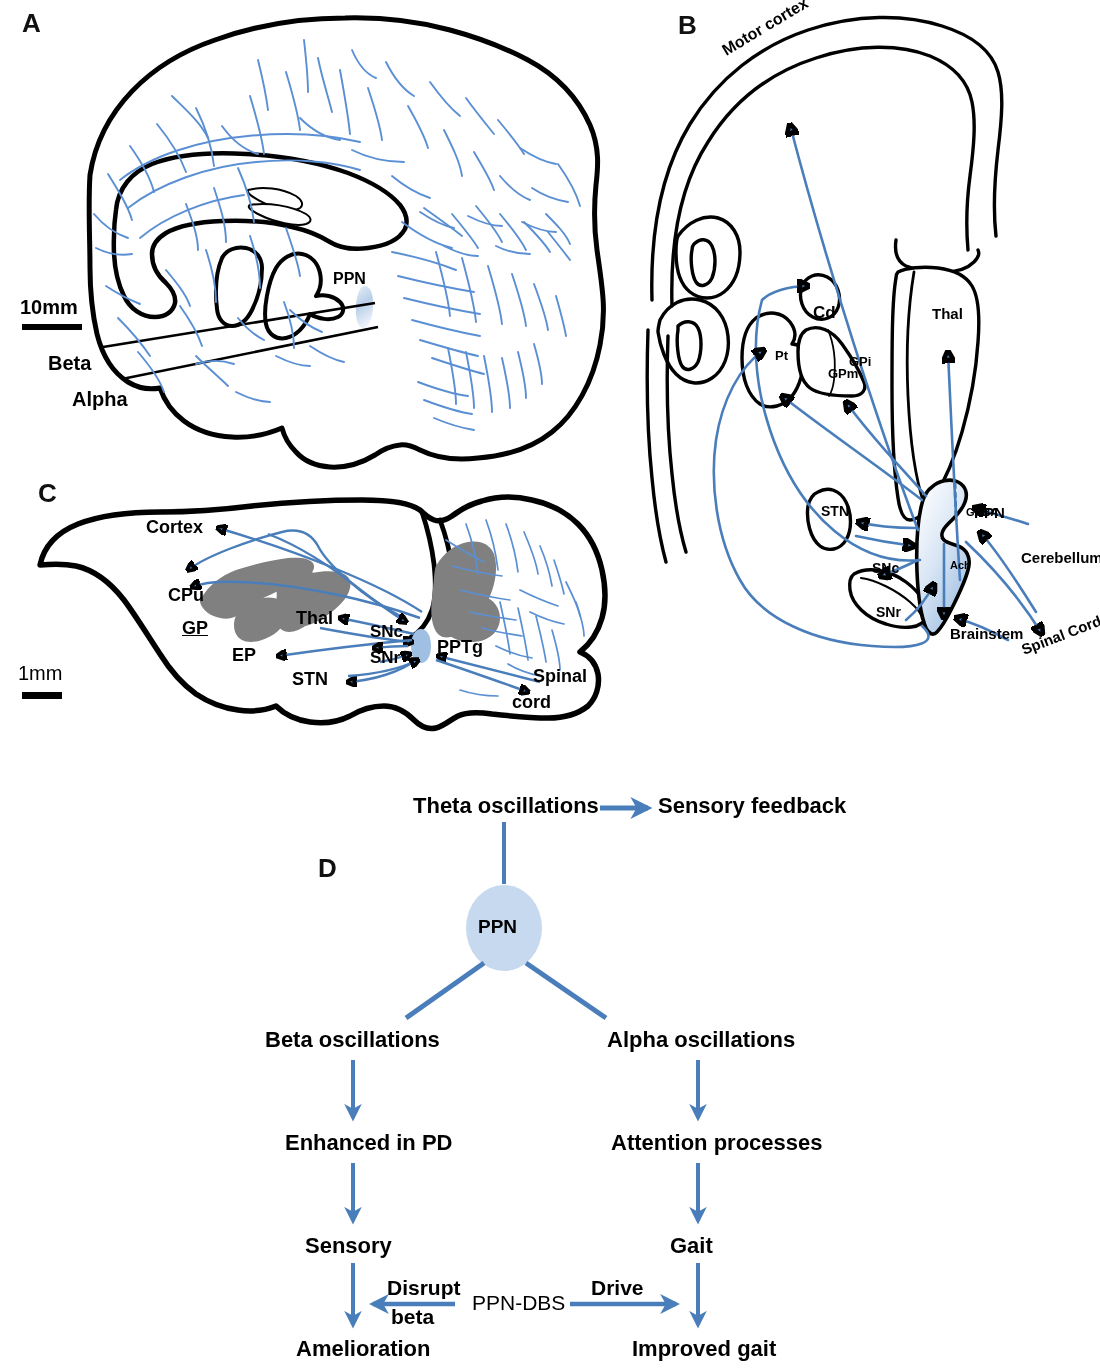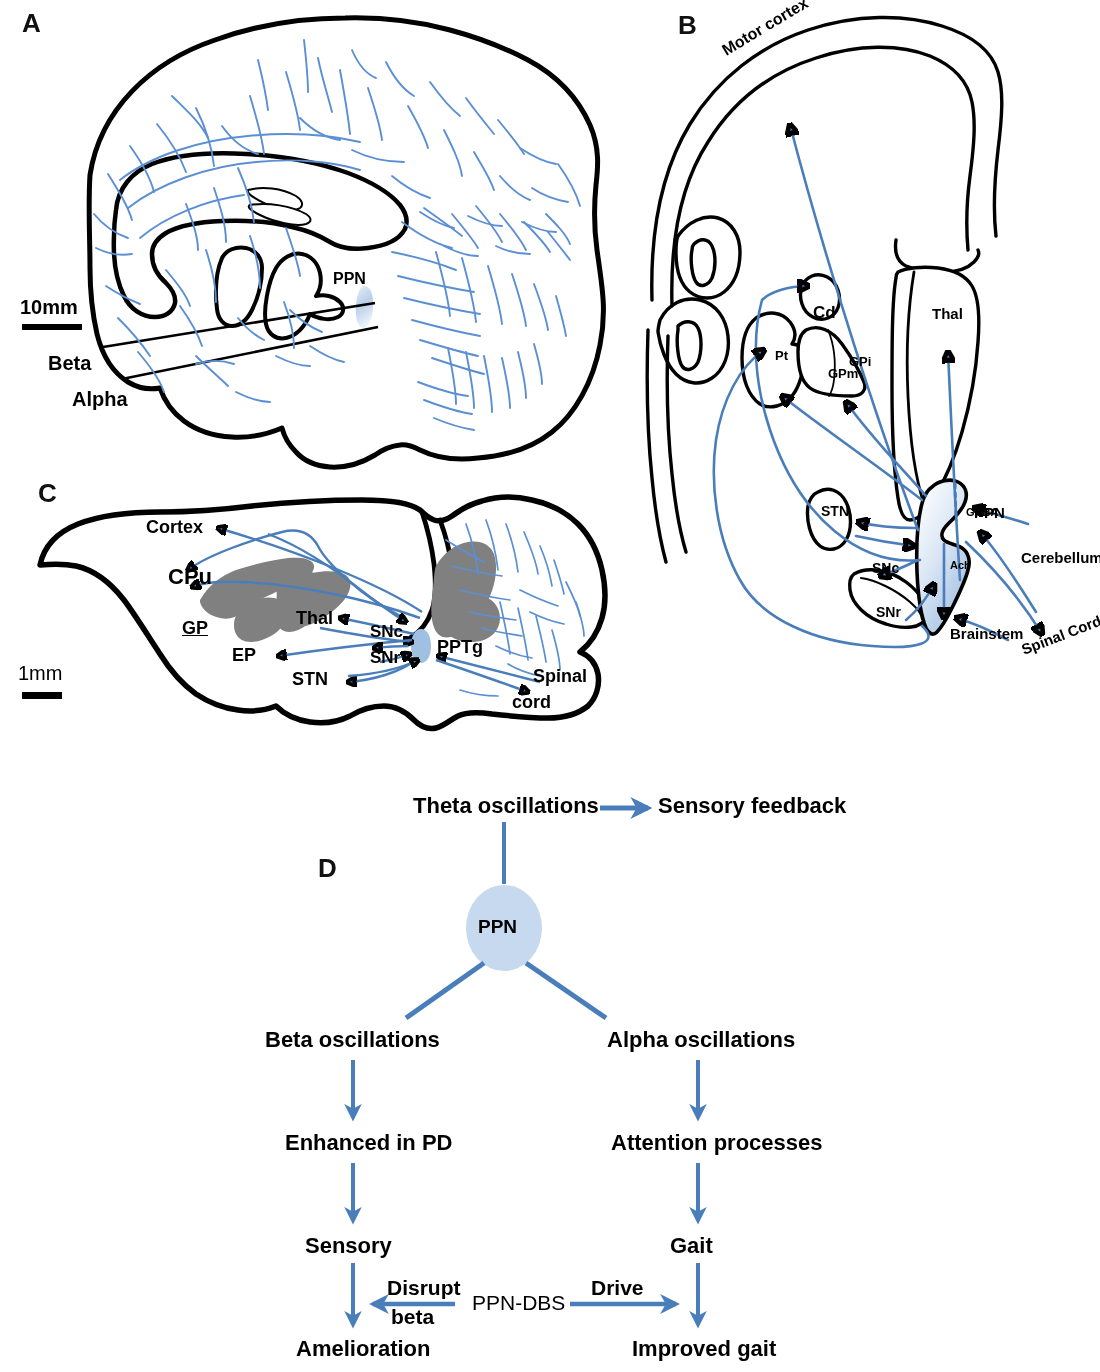--- a/index.html
+++ b/index.html
@@ -432,21 +432,21 @@
         <path marker-end="url(#ahD)" d="M 348,676 C 376,674 402,668 418,660"></path>
         <path marker-end="url(#ahD)" d="M 540,682 C 500,672 462,662 438,656"></path>
         <path marker-end="url(#ahD)" d="M 436,660 C 466,670 500,682 528,692"></path>
       </g>
 
       <rect x="22" y="692" width="40" height="7" fill="#000"></rect>
     </g>
   </svg>
 
   <div class="lbl" style="left:146px;top:517px;font-size:18px;">Cortex</div>
-  <div class="lbl" style="left:168px;top:564px;font-size:22px;">CPu</div>
+  <div class="lbl" style="left:168px;top:585px;font-size:18px;">CPu</div>
   <div class="lbl" style="left:182px;top:618px;font-size:18px;text-decoration:underline;">GP</div>
   <div class="lbl" style="left:296px;top:608px;font-size:18px;">Thal</div>
   <div class="lbl" style="left:232px;top:645px;font-size:18px;">EP</div>
   <div class="lbl" style="left:370px;top:622px;font-size:17px;">SNc</div>
   <div class="lbl" style="left:370px;top:648px;font-size:17px;">SNr</div>
   <div class="lbl" style="left:292px;top:669px;font-size:18px;">STN</div>
   <div class="lbl" style="left:437px;top:637px;font-size:18px;">PPTg</div>
   <div class="lbl" style="left:533px;top:666px;font-size:18px;">Spinal</div>
   <div class="lbl" style="left:512px;top:692px;font-size:18px;">cord</div>
   <div class="lbl" style="left:18px;top:662px;font-size:20px;font-weight:normal;">1mm</div>

